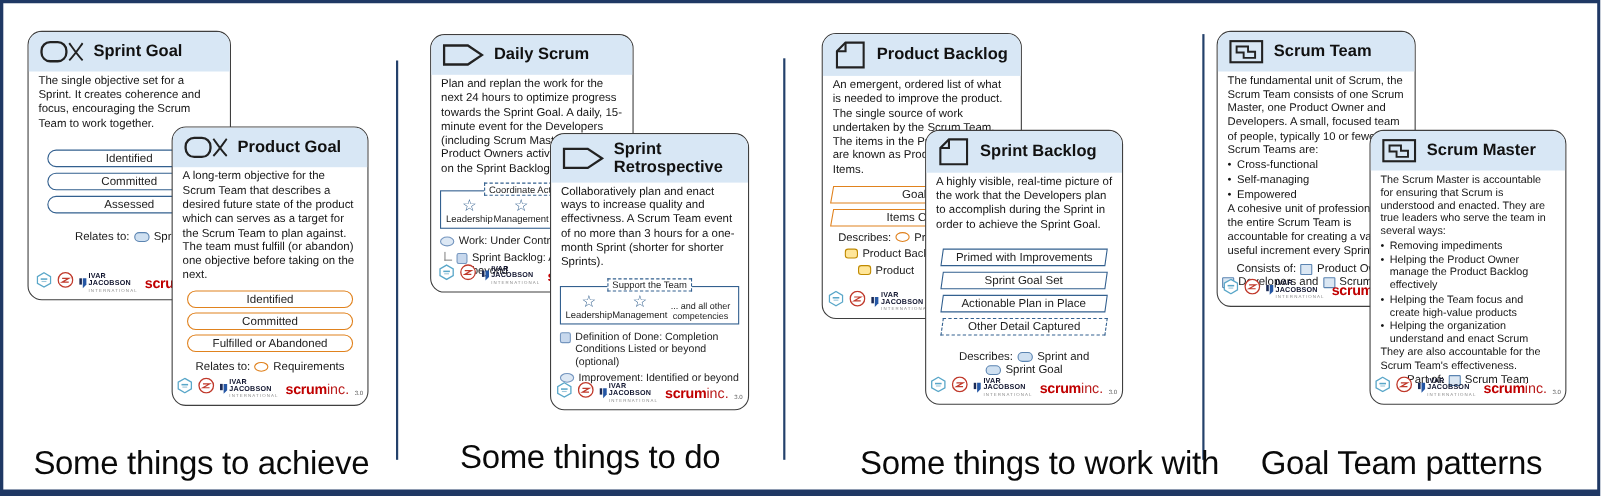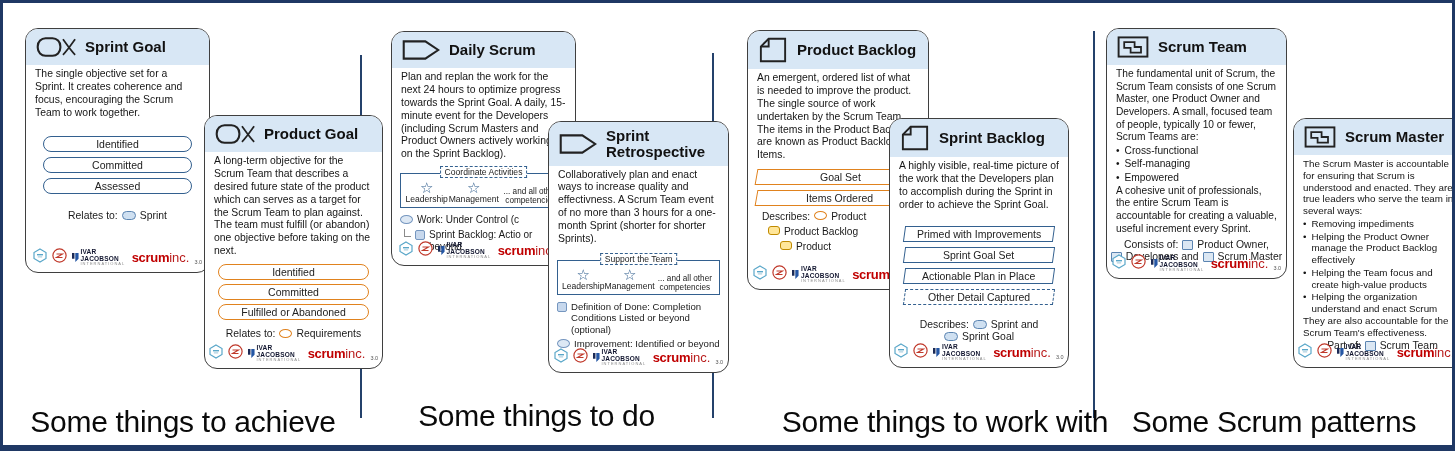--- a/index.html
+++ b/index.html
@@ -2,21 +2,21 @@
 <html><head>
 <meta charset="utf-8">
 <style>
   html,body{margin:0;padding:0;background:#fff;font-family:"Liberation Sans",sans-serif;}
   #frame{position:relative;width:1455px;height:451px;box-sizing:border-box;
          border:3px solid #1f3864;border-bottom-width:6px;background:#fff;overflow:hidden;}
   #frame *{box-sizing:border-box;}
   .vdiv{position:absolute;width:2px;background:#24416b;}
   .caption{position:absolute;font-size:30px;color:#0a0a0a;text-align:center;letter-spacing:-0.3px;}
   .card{position:absolute;background:#fff;border:1.6px solid #3f3f3f;border-radius:13px;overflow:hidden;}
-  .front{z-index:2;margin-left:48px;}  .back{z-index:1;}
+  .front{z-index:2;}  .back{z-index:1;}
   .chead{display:flex;align-items:center;gap:9px;background:#d8e7f5;padding:6px 10px;min-height:34px;}
   .ctitle{font-weight:bold;font-size:15px;color:#111;line-height:1.05;}
   .cbody{font-size:10.4px;line-height:1.24;color:#151515;padding:3px 9px 2px 9px;}
   .chip{border:1.4px solid #33608f;border-radius:9px;text-align:center;font-size:10.5px;
         color:#222;margin:5px 17px;padding:1px 2px;background:#fff;}
   .chip.orange{border-color:#e0821e;margin:4px 13px;}
   .banner{border:1.4px solid #33608f;text-align:center;font-size:10.5px;color:#222;margin:5px 14px;
           padding:1px 2px;background:#fff;transform:skewX(-8deg);}
   .banner>span{display:inline-block;transform:skewX(8deg);}
   .banner.dashed{border-style:dashed;}
@@ -498,15 +498,15 @@
           <b>scrum</b>
           <span>inc.</span>
         </span>
         <span class="ver">3.0</span>
       </div>
   </div>
 
   <div class="caption" style="left:3px;top:402px;width:354px;">Some things to achieve</div>
   <div class="caption" style="left:358px;top:396px;width:351px;">Some things to do</div>
   <div class="caption" style="left:752px;top:402px;width:380px;">Some things to work with</div>
-  <div class="caption" style="left:1091px;top:402px;width:360px;">Some Scrum patterns</div>
+  <div class="caption" style="left:1091px;top:402px;width:360px;">Goal Team patterns</div>
 
 </div>
 
 </body></html>

